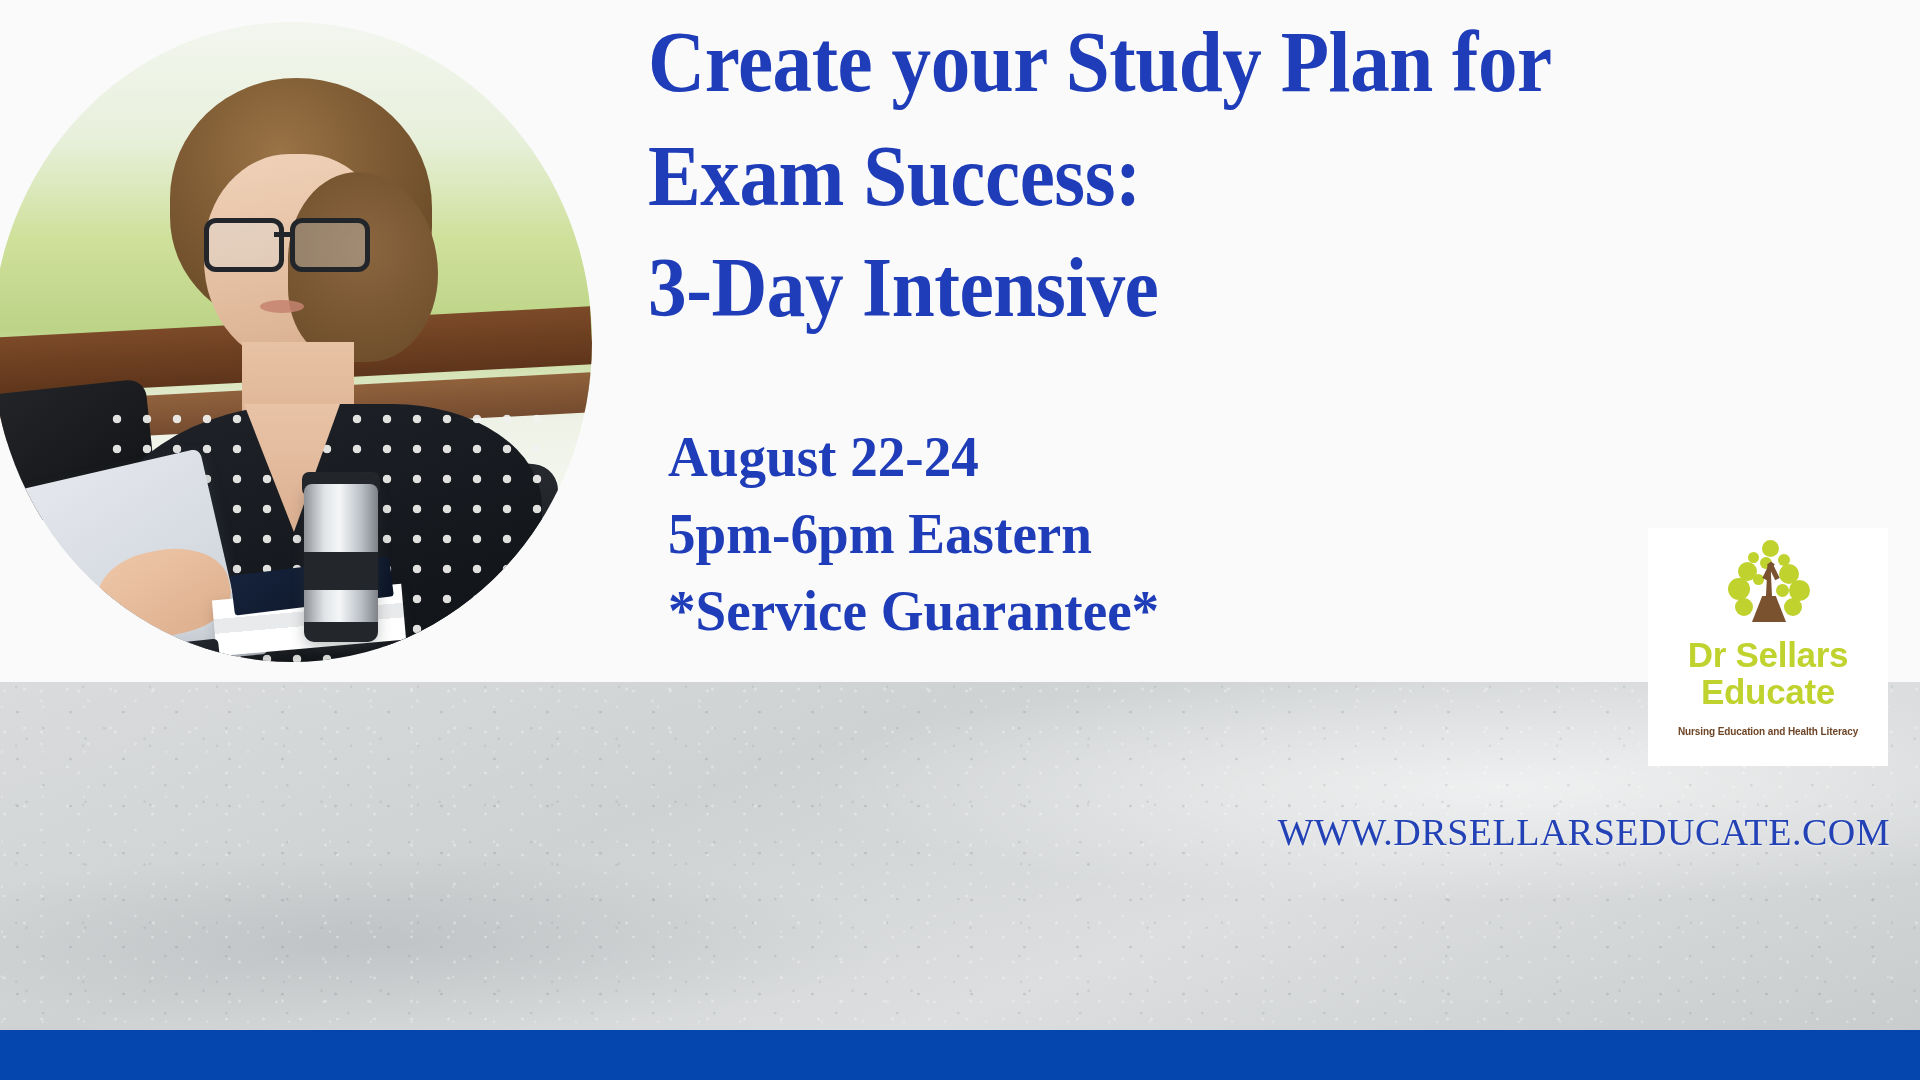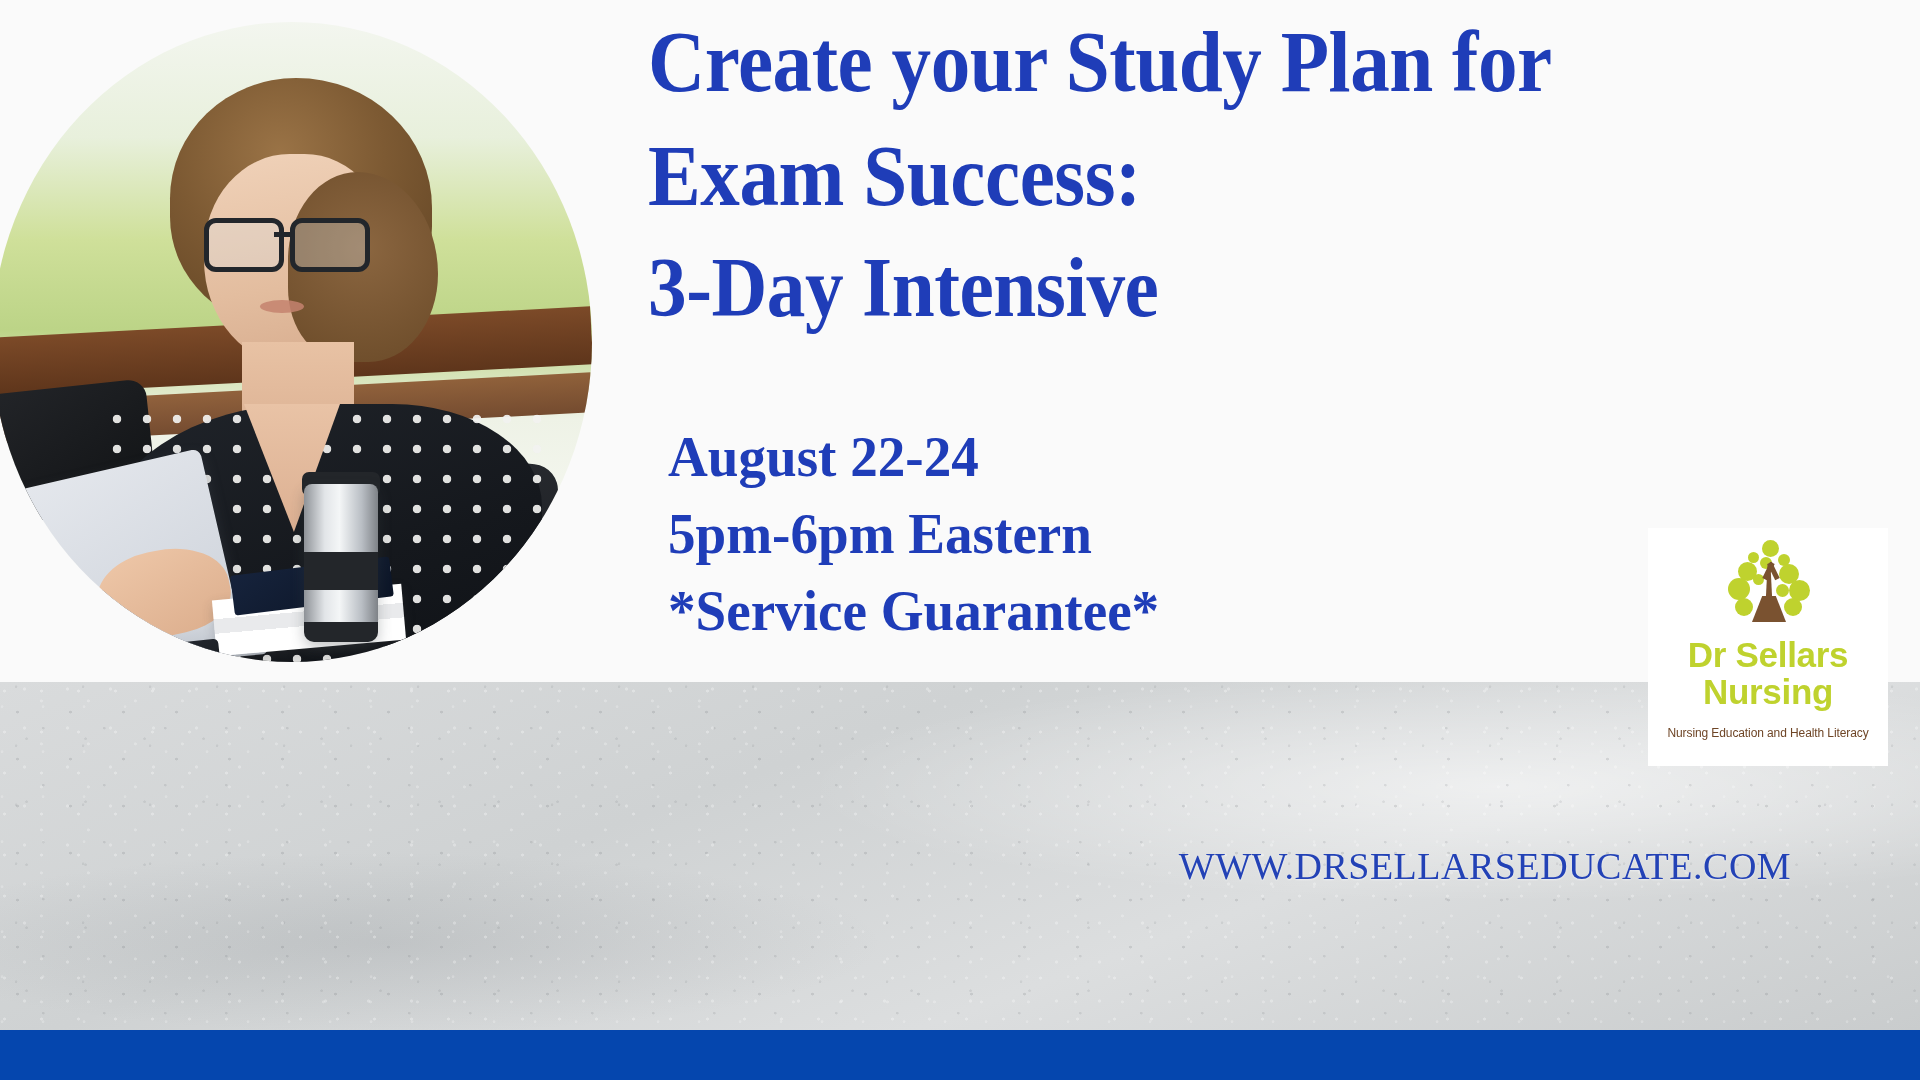--- a/index.html
+++ b/index.html
@@ -122,22 +122,22 @@
     text-align:left;color:#1F3DB8;
   }
   .d-line{
     font-family:"Liberation Serif", serif;
     font-weight:700;font-size:58px;line-height:1.33;white-space:nowrap;
     transform:scaleX(.95);transform-origin:center;
   }
 
   
   .contact{
-    position:absolute;left:1080px;top:842px;width:810px;
-    text-align:center;color:#2342B6;
+    position:absolute;left:1080px;top:808px;width:810px;
+    text-align:right;color:#2342B6;
   }
   .c-line{
     font-family:"Liberation Serif", serif;
     font-weight:400;font-size:38px;line-height:1.28;letter-spacing:.5px;white-space:nowrap;
     text-shadow:0 1px 2px rgba(255,255,255,.55);
   }
 
   
   .logo-card{
     position:absolute;left:1648px;top:528px;width:240px;height:238px;
@@ -150,22 +150,22 @@
     clip-path:polygon(42% 0,58% 0,74% 100%,26% 100%);}
   .tree .trunk-w{position:absolute;left:30px;top:56px;width:34px;height:26px;background:#7A5230;
     clip-path:polygon(30% 0,70% 0,100% 100%,0 100%);}
   .tree .branch{position:absolute;background:#7A5230;width:5px;height:20px;}
   .logo-name{
     font-family:"Liberation Sans", sans-serif;font-weight:700;
     color:#BFD22E;font-size:35px;line-height:1.06;text-align:center;margin-top:12px;
     letter-spacing:-.3px;
   }
   .logo-tag{
-    font-family:"Liberation Sans", sans-serif;font-weight:400;
-    color:#6E4526;font-size:12px;text-align:center;margin-top:16px;letter-spacing:-.1px;
+    font-family:"Liberation Sans", sans-serif;font-weight:700;
+    color:#6E4526;font-size:10px;text-align:center;margin-top:16px;letter-spacing:-.1px;
   }
 </style>
 </head>
 <body>
 
 <div class="canvas">
 
   <div class="top-panel"></div>
 
   <div class="photo-band">
@@ -237,18 +237,18 @@
       <div class="leaf" style="left:54px;top:44px;width:13px;height:13px;"></div>
       <div class="leaf" style="left:13px;top:58px;width:18px;height:18px;"></div>
       <div class="leaf" style="left:62px;top:58px;width:18px;height:18px;"></div>
       <div class="branch" style="left:44px;top:22px;height:18px;transform:rotate(26deg);"></div>
       <div class="branch" style="left:49px;top:22px;height:18px;transform:rotate(-26deg);"></div>
       <div class="trunk"></div>
       <div class="trunk-w"></div>
     </div>
     <div class="logo-name">
       <div>Dr Sellars</div>
-      <div>Nursing</div>
+      <div>Educate</div>
     </div>
     <div class="logo-tag">Nursing Education and Health Literacy</div>
   </div>
 
 </div>
 
 </body></html>

